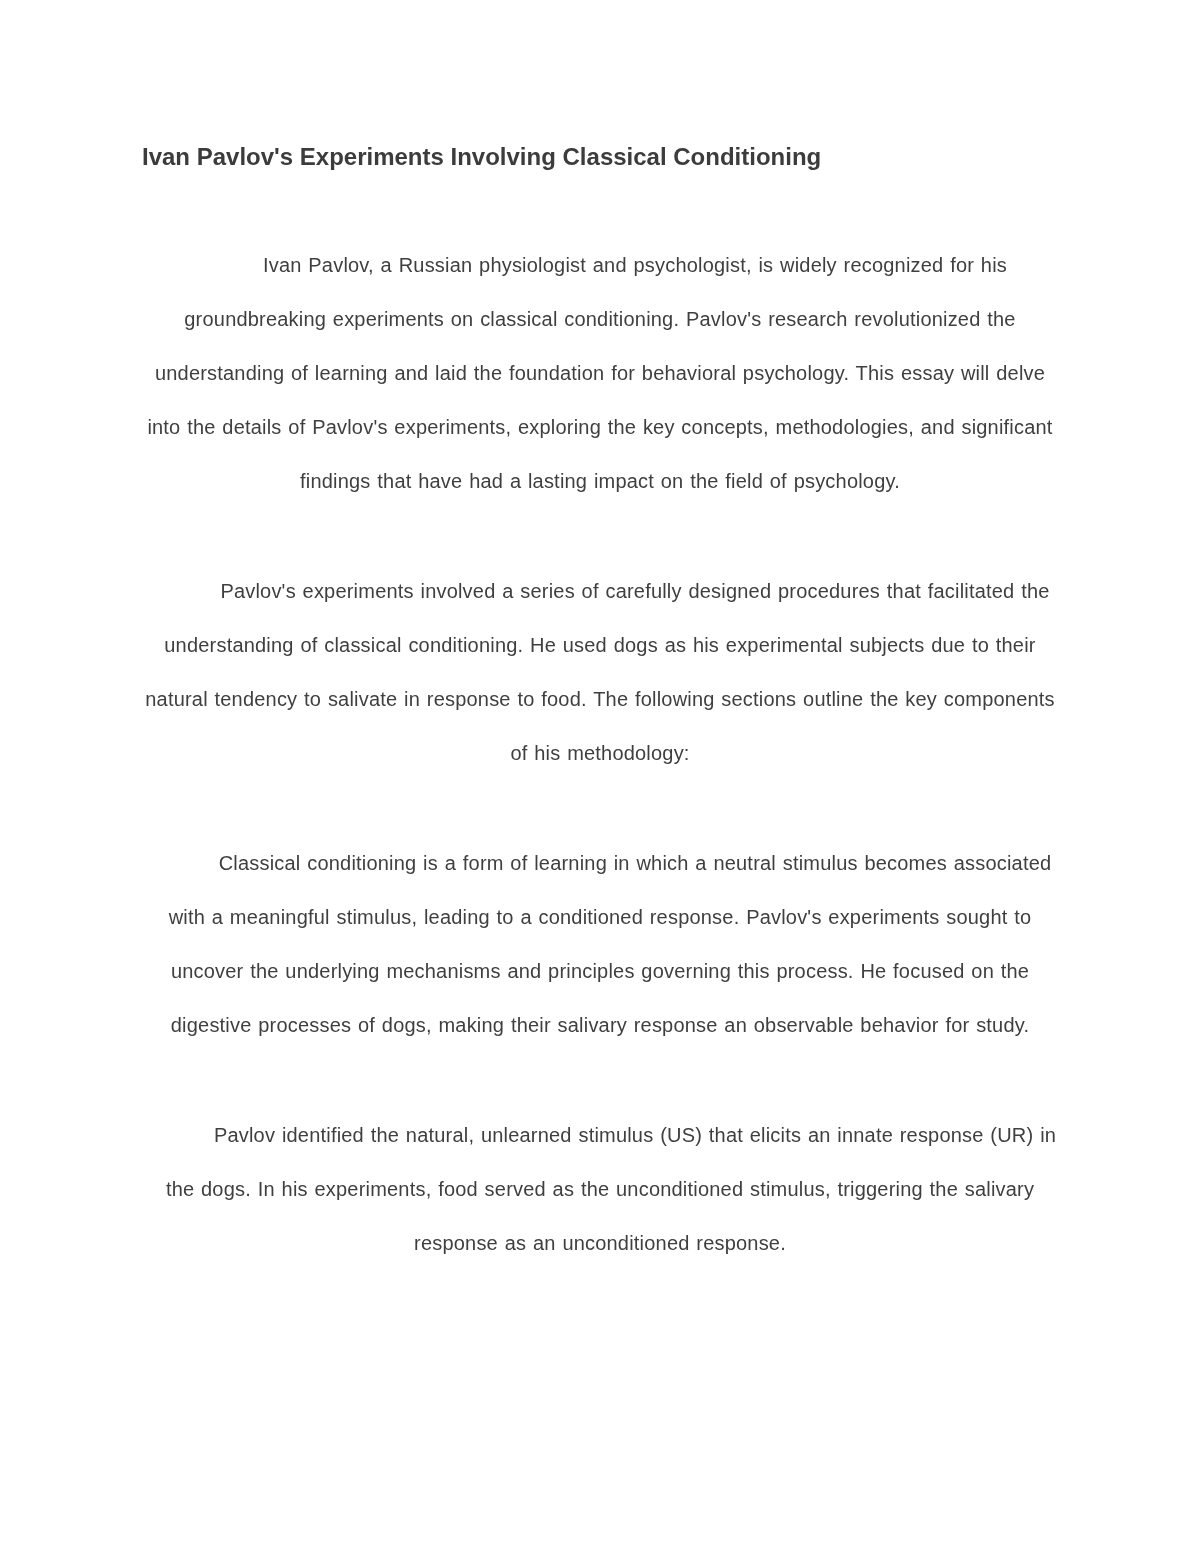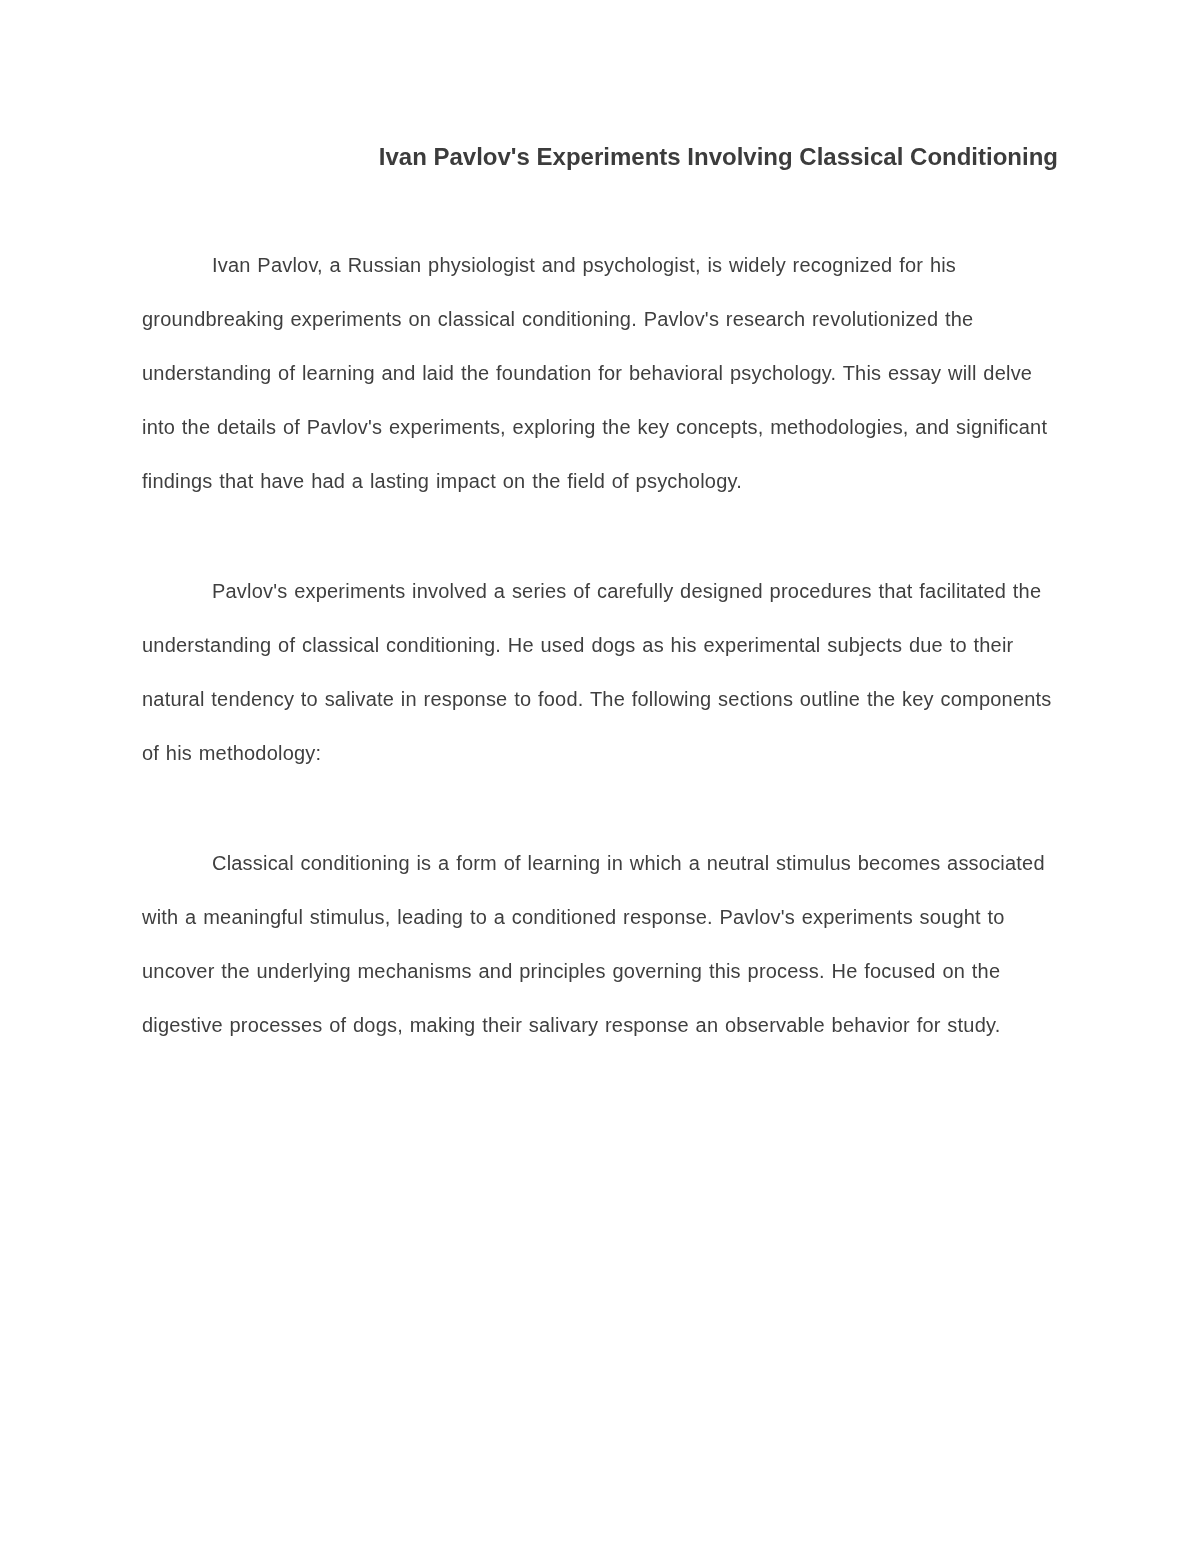--- a/index.html
+++ b/index.html
@@ -12,39 +12,40 @@
     height: 1553px;
     margin: 0 auto;
     background: #ffffff;
     padding: 142px 142px 0 142px;
     overflow: hidden;
   }
   .doc-title {
     font-size: 24px;
     font-weight: bold;
     color: #3c3c3c;
-    text-align: right;
+    text-align: left;
     line-height: 30px;
     margin-bottom: 66px;
   }
   .doc-body p {
     font-size: 20px;
     font-weight: 400;
     color: #3f3f3f;
     line-height: 54px;
-    text-align: left;
+    text-align: center;
     text-indent: 70px;
     margin-bottom: 56px;
     letter-spacing: 0.2px;
     word-spacing: 1px;
   }
 </style>
 </head>
 <body>
 
 <div class="page">
   <h1 class="doc-title">Ivan Pavlov's Experiments Involving Classical Conditioning</h1>
   <div class="doc-body">
     <p>Ivan Pavlov, a Russian physiologist and psychologist, is widely recognized for his groundbreaking experiments on classical conditioning. Pavlov's research revolutionized the understanding of learning and laid the foundation for behavioral psychology. This essay will delve into the details of Pavlov's experiments, exploring the key concepts, methodologies, and significant findings that have had a lasting impact on the field of psychology.</p>
     <p>Pavlov's experiments involved a series of carefully designed procedures that facilitated the understanding of classical conditioning. He used dogs as his experimental subjects due to their natural tendency to salivate in response to food. The following sections outline the key components of his methodology:</p>
     <p>Classical conditioning is a form of learning in which a neutral stimulus becomes associated with a meaningful stimulus, leading to a conditioned response. Pavlov's experiments sought to uncover the underlying mechanisms and principles governing this process. He focused on the digestive processes of dogs, making their salivary response an observable behavior for study.</p>
+    <p>Pavlov identified the natural, unlearned stimulus (US) that elicits an innate response (UR) in the dogs. In his experiments, food served as the unconditioned stimulus, triggering the salivary response as an unconditioned response.</p>
   </div>
 </div>
 
 </body></html>

